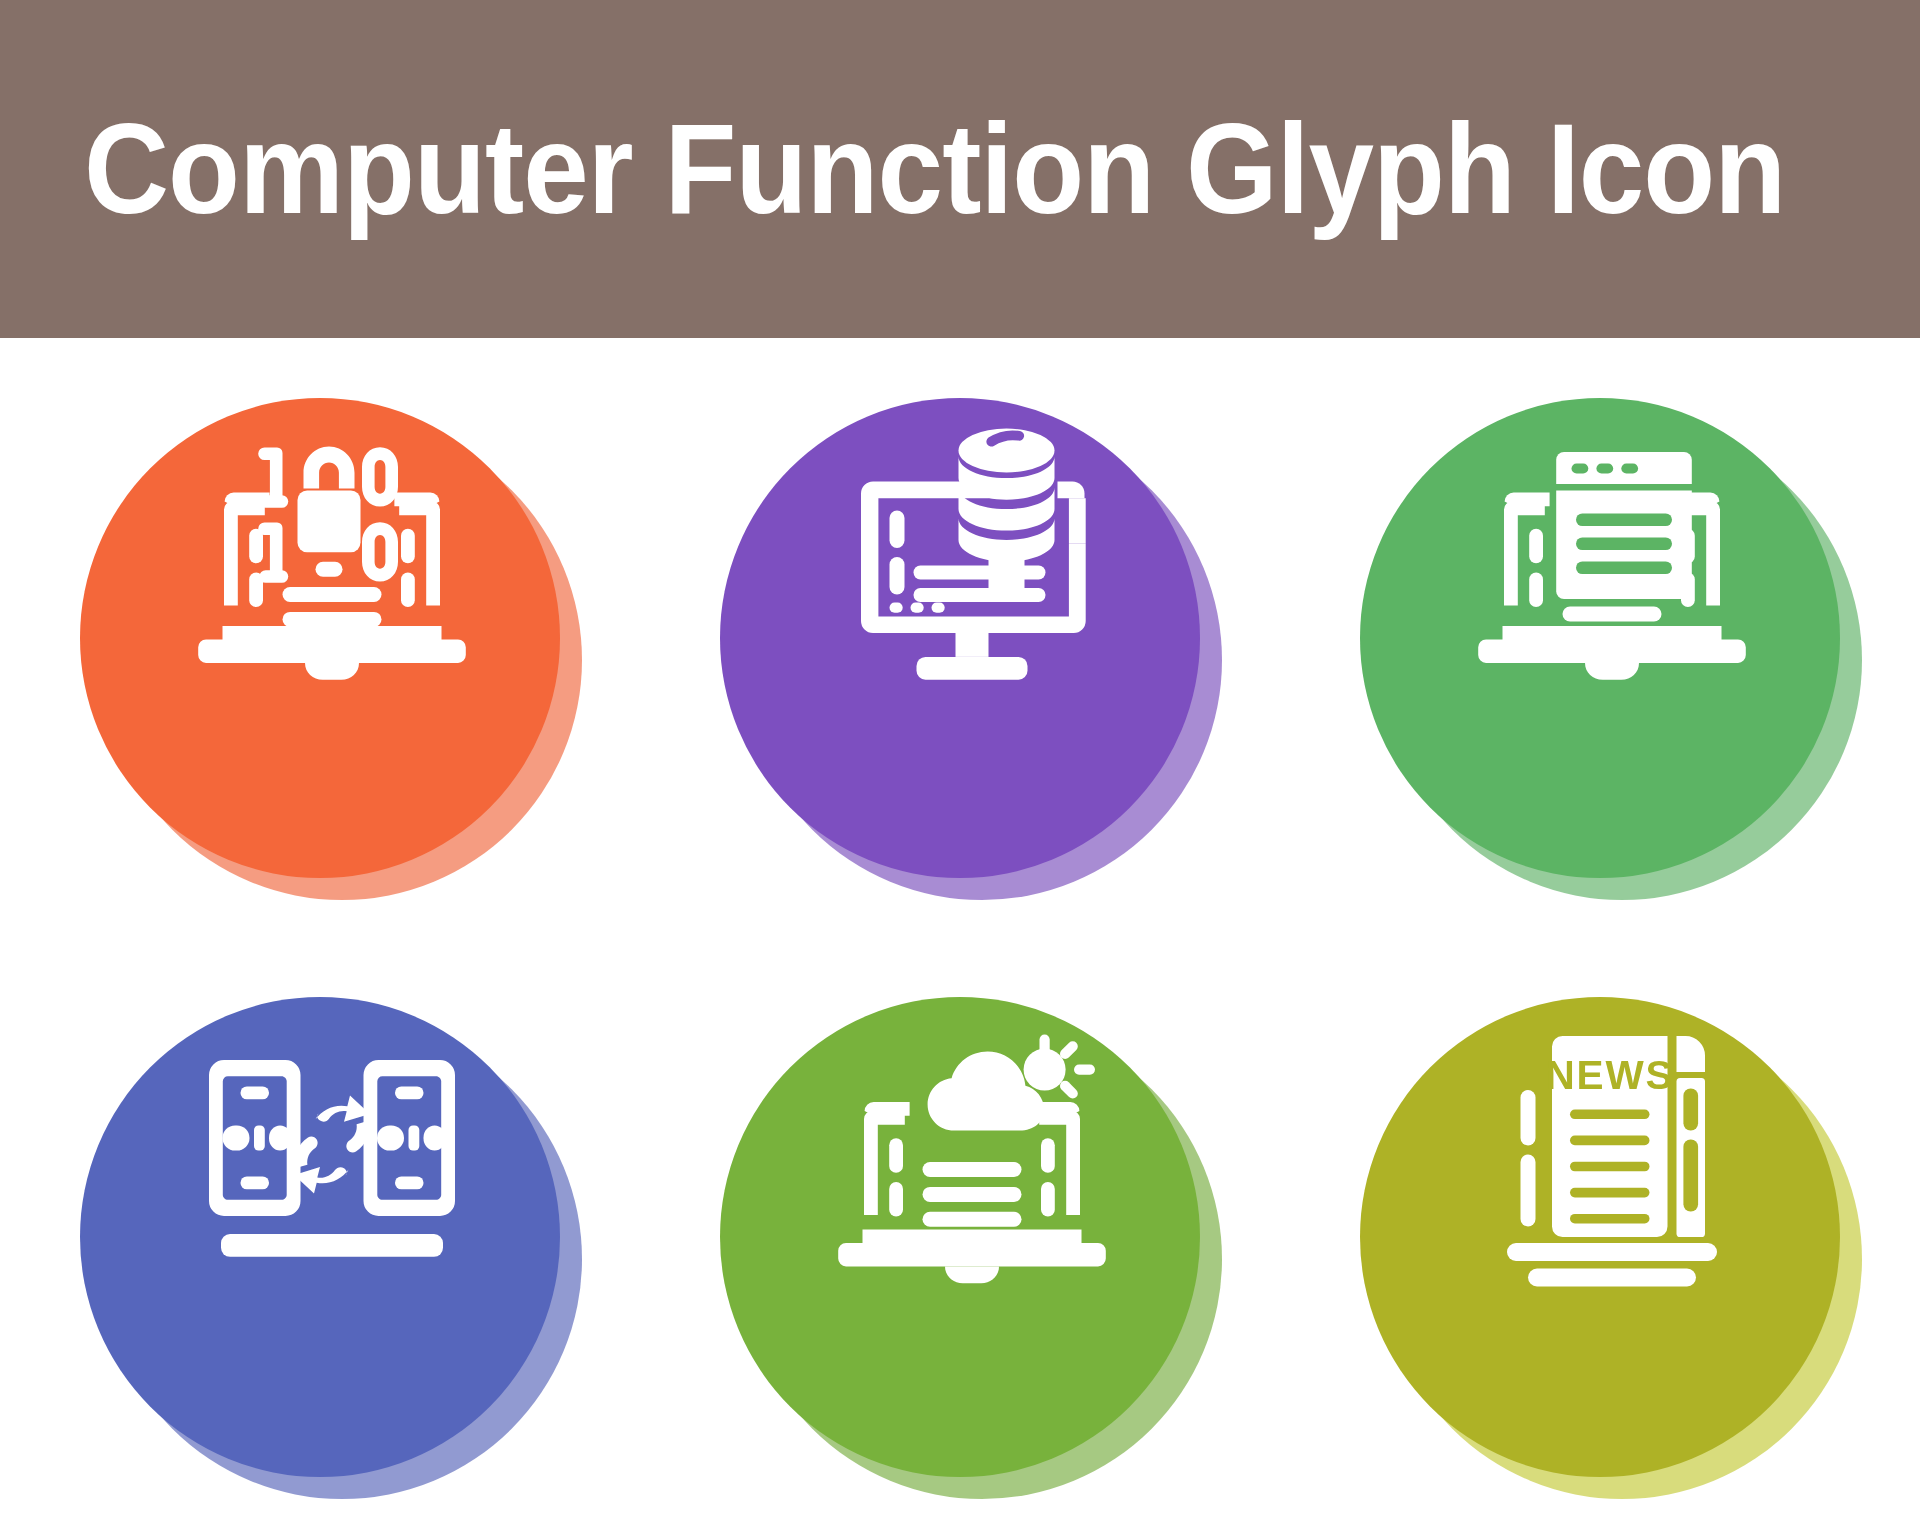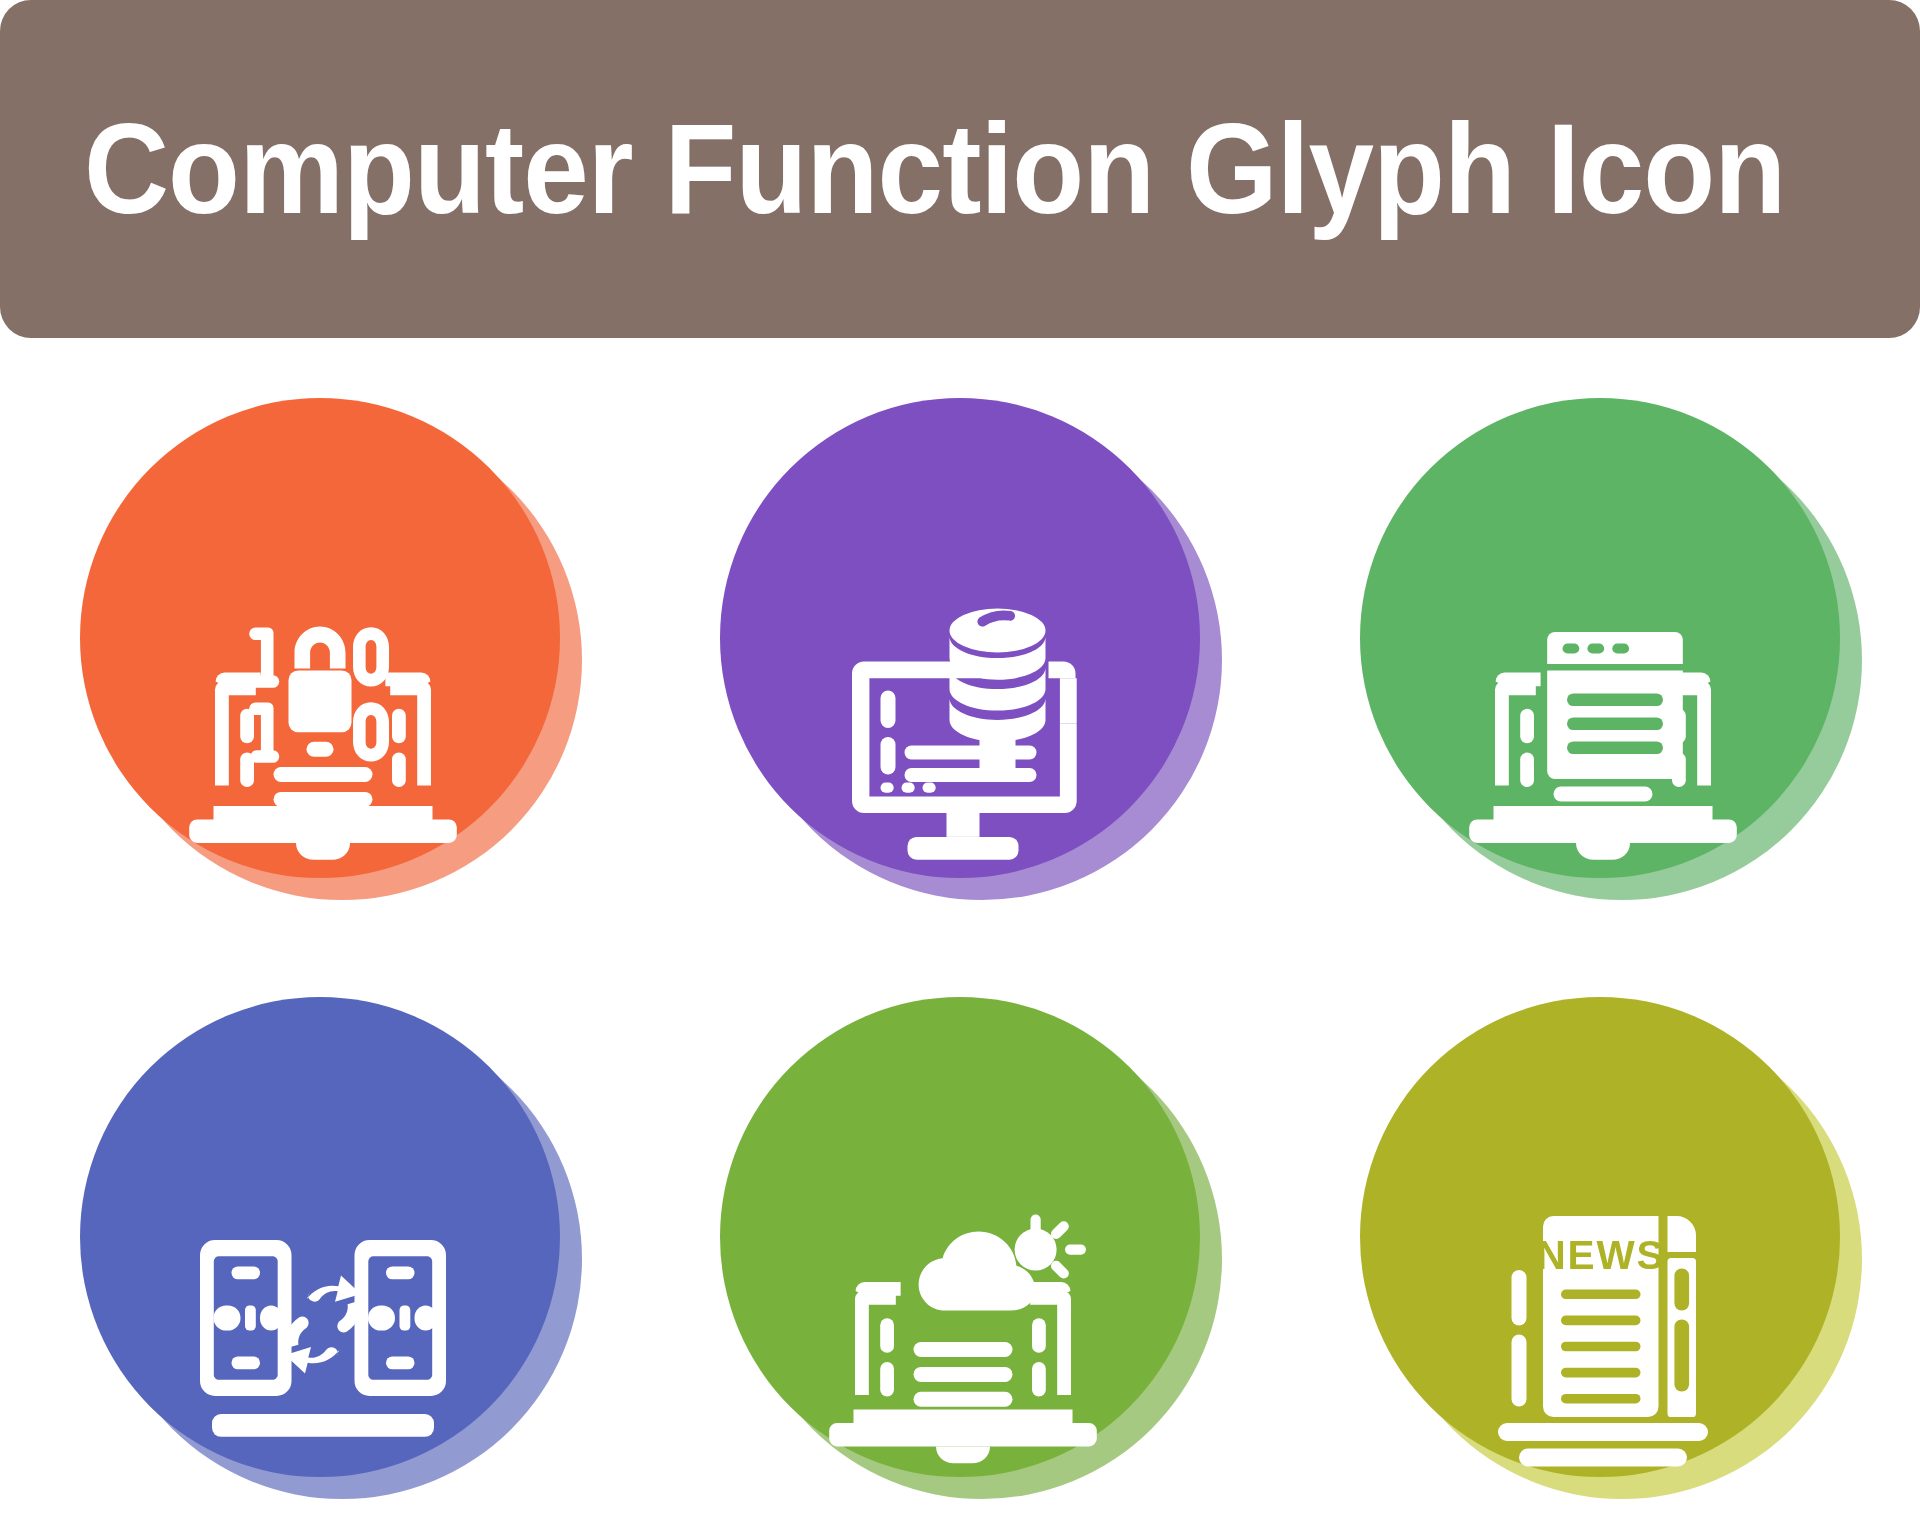--- a/index.html
+++ b/index.html
@@ -49,31 +49,31 @@
     position:absolute;left:22px;top:22px;
     width:480px;height:480px;border-radius:50%;
     opacity:.62;
   }
   .badge .disc{
     position:absolute;left:0;top:0;
     width:480px;height:480px;border-radius:50%;
     overflow:hidden;
   }
   .badge .glyph{
-    position:absolute;left:3px;top:0;width:480px;height:480px;
-    display:flex;align-items:flex-end;justify-content:center;
+    position:absolute;left:12px;top:0;width:480px;height:480px;
+    display:flex;align-items:flex-start;justify-content:center;
   }
   .badge svg{display:block;}
 </style>
 </head>
 <body>
 
 <div class="page">
 
-  <div class="header" style="background: rgb(133, 112, 104); border-radius: 31px;">
+  <div class="header" style="background: rgb(133, 112, 104);">
     <div class="header-title" style="color: rgb(255, 255, 255);">Computer Function Glyph Icon</div>
   </div>
 
   <div class="grid">
 
     <div class="cell">
       <div class="badge">
         <div class="shadow" style="background:#ef5f33"></div>
         <div class="disc" style="background:#f4673a"></div>
         <div class="glyph">

